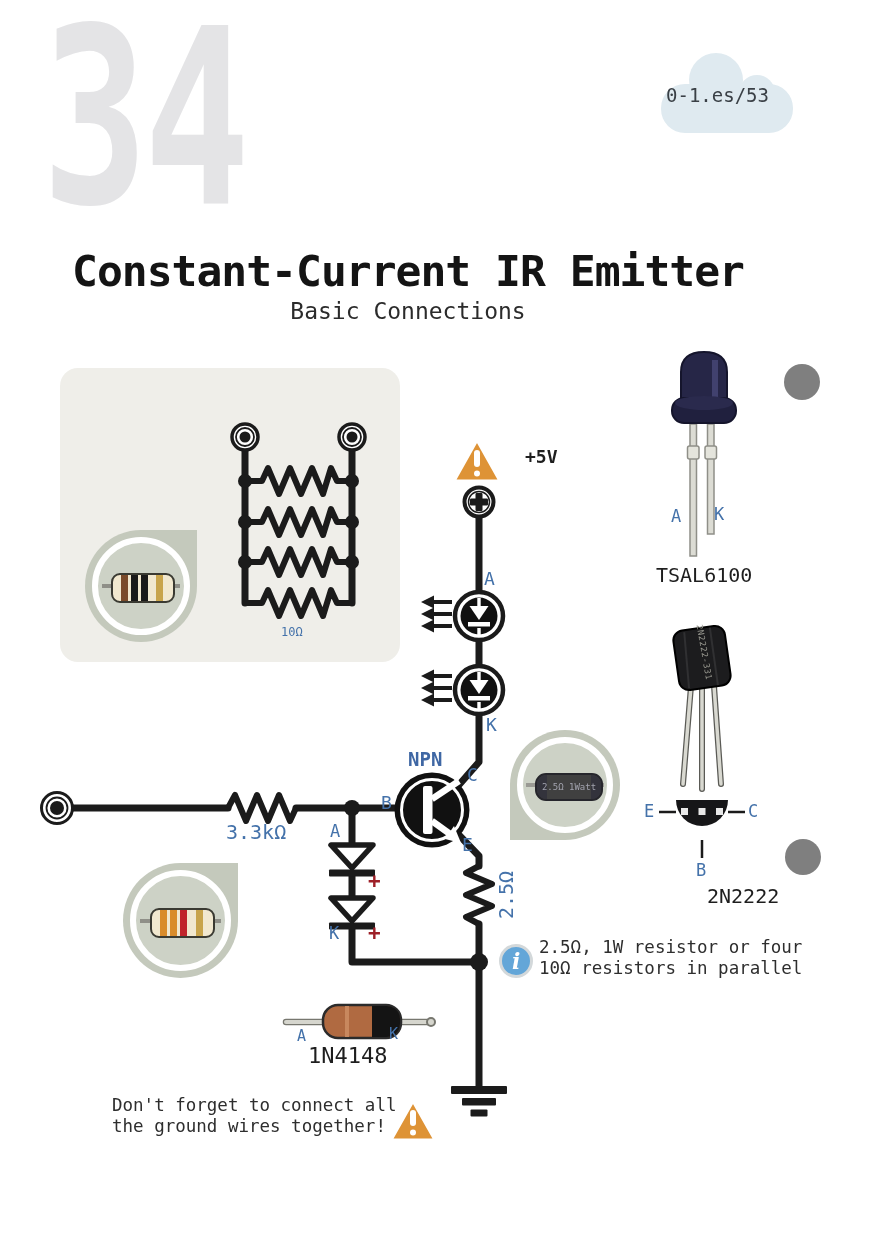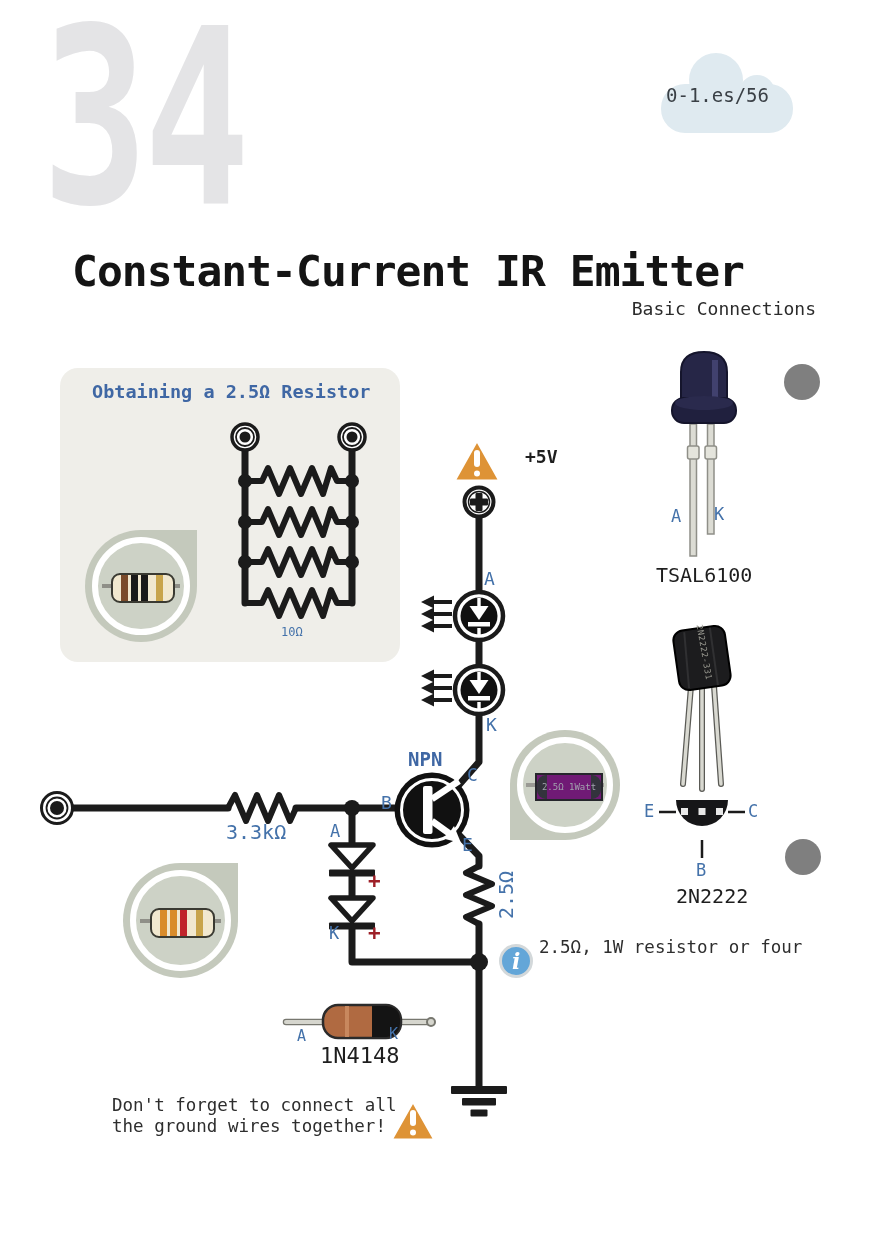--- a/index.html
+++ b/index.html
@@ -6,21 +6,21 @@
   body{width:874px;height:1240px;background:#ffffff;position:relative;overflow:hidden;
        font-family:"DejaVu Sans Mono", monospace;}
   .abs{position:absolute;white-space:nowrap;line-height:1;}
   #stage{position:absolute;inset:0;width:874px;height:998px;}
   .layer-svg{position:absolute;left:0;top:0;z-index:3;}
   .txt{z-index:5;}
   .blue{color:#4472aa;}
   .gray-num{color:#e4e4e6;font-weight:bold;font-size:245px;transform:scaleX(0.72);transform-origin:left top;letter-spacing:-6px;z-index:1;}
   .title-wrap{left:0;top:250px;width:816px;text-align:center;z-index:5;}
   .title-wrap .t1{font-size:43px;font-weight:bold;color:#141414;letter-spacing:-1px;display:block;}
-  .title-wrap .t2{font-size:18px;color:#2b2b2b;display:block;margin-top:7px;text-align:right;}
+  .title-wrap .t2{font-size:23px;color:#2b2b2b;display:block;margin-top:7px;}
   .inset-box{left:60px;top:368px;width:340px;height:294px;background:#efeee9;border-radius:18px;z-index:1;}
   .blob{position:absolute;background:#c4c9bc;z-index:2;}
   .blob-ring{position:absolute;inset:7px;border-radius:50%;background:#cdd2c6;border:6px solid #ffffff;}
   .res-lead{position:absolute;height:4px;background:#8f8f88;top:50%;margin-top:-2px;}
   .res-body{position:absolute;border:2px solid #3a3a32;border-radius:9px;background:#f1e8cf;}
   .band{position:absolute;top:0;bottom:0;width:7px;}
   .cloud-txt{left:666px;top:86px;font-size:19px;color:#3a4046;z-index:5;}
   .hole{position:absolute;width:36px;height:36px;border-radius:50%;background:#7f7f7f;z-index:2;}
   .rot90{transform:rotate(-90deg);transform-origin:center;}
   .marking{font-size:8.5px;color:#9b9b92;transform:rotate(80deg);transform-origin:center;letter-spacing:0.5px;z-index:5;}
@@ -56,21 +56,21 @@
         <div class="band" style="left:18px;background:#d98c2b;"></div>
         <div class="band" style="left:28px;background:#c0242b;"></div>
         <div class="band" style="left:44px;background:#c8a44b;"></div>
       </div>
     </div>
   </div>
 
   <div class="blob" style="left:510px;top:730px;width:110px;height:110px;border-radius:50% 50% 50% 0;">
     <div class="blob-ring">
       <div class="res-lead" style="left:3px;right:3px;background:#9a9a94;"></div>
-      <div class="res-body" style="left:12px;top:50%;margin-top:-12px;width:64px;height:24px;background:#701a75;border-color:#26262c;border-radius:0;">
+      <div class="res-body" style="left:12px;top:50%;margin-top:-12px;width:64px;height:24px;background:#404040;border-color:#26262c;border-radius:11px;">
         <div class="band" style="left:0;width:10px;background:#33333c;border-radius:9px 0 0 9px;"></div>
         <div class="band" style="right:0;width:10px;background:#33333c;border-radius:0 9px 9px 0;"></div>
         <div class="pwr-txt">2.5Ω 1Watt</div>
       </div>
     </div>
   </div>
 
   <div class="hole" style="left:784px;top:364px;"></div>
   <div class="hole" style="left:785px;top:839px;"></div>
 
@@ -257,28 +257,27 @@
       <line x1="286" y1="1022" x2="432" y2="1022" stroke="#77776f" stroke-width="6.5" stroke-linecap="round"></line>
       <line x1="286" y1="1022" x2="432" y2="1022" stroke="#d6d6ce" stroke-width="4" stroke-linecap="round"></line>
       <circle cx="431" cy="1022" r="4" fill="#d6d6ce" stroke="#77776f" stroke-width="2"></circle>
       <rect x="323" y="1005" width="78" height="33" rx="15" fill="#b06a41" stroke="#2b2b2b" stroke-width="2.5"></rect>
       <rect x="372" y="1006" width="28" height="31" rx="13" fill="#141414"></rect>
       <rect x="372" y="1006" width="14" height="31" fill="#141414"></rect>
       <rect x="345" y="1006" width="4" height="31" fill="#c8885e"></rect>
     </g>
   </svg>
 
-  <div class="abs txt cloud-txt">0-1.es/56</div>
+  <div class="abs txt cloud-txt">0-1.es/53</div>
 
   <div class="abs title-wrap">
     <span class="t1">Constant-Current IR Emitter</span>
     <span class="t2">Basic Connections</span>
   </div>
 
-  <div class="abs txt" style="left:92px;top:383px;font-size:18.5px;font-weight:bold;color:#3f67a4;">Obtaining a 2.5Ω Resistor</div>
   <div class="abs txt blue" style="left:281px;top:626px;font-size:12px;">10Ω</div>
 
   <div class="abs txt" style="left:525px;top:448px;font-size:18px;font-weight:bold;color:#1e1e1e;">+5V</div>
 
   <div class="abs txt blue" style="left:484px;top:570px;font-size:18px;">A</div>
   <div class="abs txt blue" style="left:486px;top:716px;font-size:18px;">K</div>
 
   <div class="abs txt" style="left:408px;top:750px;font-size:19px;font-weight:bold;color:#3f67a4;">NPN</div>
   <div class="abs txt blue" style="left:467px;top:766px;font-size:18px;">C</div>
   <div class="abs txt blue" style="left:381px;top:794px;font-size:18px;">B</div>
@@ -287,31 +286,32 @@
   <div class="abs txt blue" style="left:226px;top:822px;font-size:20px;">3.3kΩ</div>
   <div class="abs txt blue rot90" style="left:482px;top:885px;font-size:20px;">2.5Ω</div>
 
   <div class="abs txt blue" style="left:330px;top:823px;font-size:17px;">A</div>
   <div class="abs txt" style="left:368px;top:871px;font-size:21px;font-weight:bold;color:#9e2028;">+</div>
   <div class="abs txt blue" style="left:329px;top:925px;font-size:17px;">K</div>
   <div class="abs txt" style="left:368px;top:923px;font-size:21px;font-weight:bold;color:#9e2028;">+</div>
 
   <div class="abs txt info-glyph" style="left:512px;top:950px;">i</div>
   <div class="abs txt" style="left:539px;top:939px;font-size:17.5px;color:#2e2e2e;">2.5Ω, 1W resistor or four</div>
+  <div class="abs txt" style="left:539px;top:960px;font-size:17.5px;color:#2e2e2e;">10Ω resistors in parallel</div>
 
   <div class="abs txt blue" style="left:297px;top:1029px;font-size:15px;">A</div>
   <div class="abs txt blue" style="left:389px;top:1027px;font-size:15px;">K</div>
-  <div class="abs txt" style="left:320px;top:1045px;font-size:22px;color:#1e1e1e;">1N4148</div>
+  <div class="abs txt" style="left:308px;top:1045px;font-size:22px;color:#1e1e1e;">1N4148</div>
 
   <div class="abs txt" style="left:112px;top:1118px;font-size:17.5px;color:#2e2e2e;">the ground wires together!</div>
   <div class="abs txt" style="left:112px;top:1097px;font-size:17.5px;color:#2e2e2e;">Don't forget to connect all</div>
 
   <div class="abs txt blue" style="left:671px;top:508px;font-size:17px;">A</div>
   <div class="abs txt blue" style="left:714px;top:506px;font-size:17px;">K</div>
   <div class="abs txt" style="left:656px;top:565px;font-size:20px;color:#1e1e1e;">TSAL6100</div>
 
   <div class="abs txt marking" style="left:676px;top:648px;">2N2222-331</div>
   <div class="abs txt blue" style="left:644px;top:803px;font-size:17px;">E</div>
   <div class="abs txt blue" style="left:748px;top:803px;font-size:17px;">C</div>
   <div class="abs txt blue" style="left:696px;top:862px;font-size:17px;">B</div>
-  <div class="abs txt" style="left:676px;top:886px;font-size:20px;color:#1e1e1e;">2N2222</div>
+  <div class="abs txt" style="left:707px;top:886px;font-size:20px;color:#1e1e1e;">2N2222</div>
 
 </div>
 
 </body></html>

